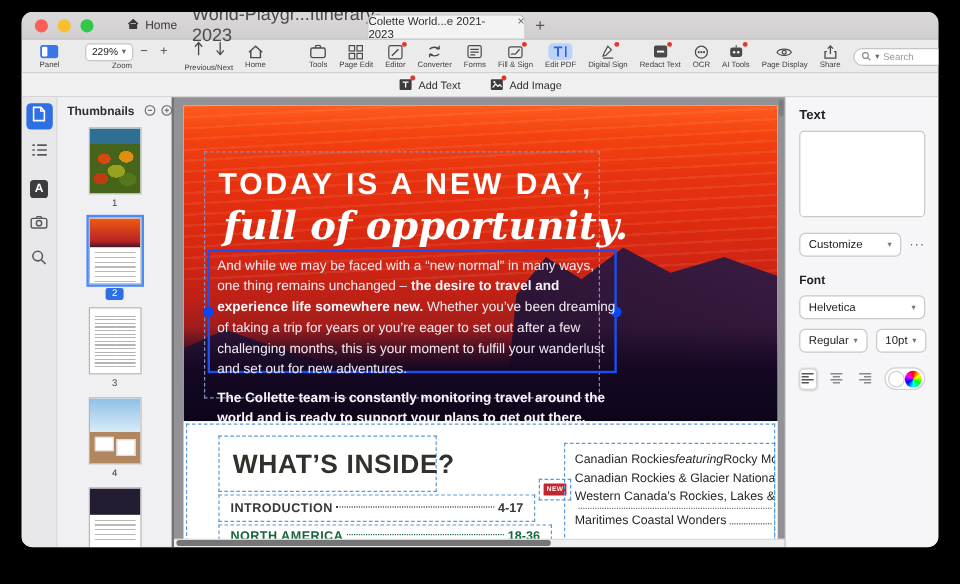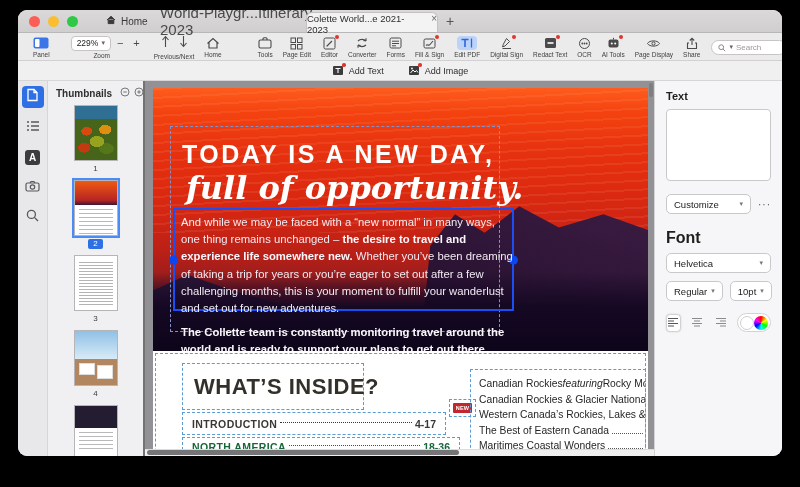--- a/index.html
+++ b/index.html
@@ -175,21 +175,21 @@
            padding:9px 11px; font-size:10px; }
   .props-title { font-weight:bold; font-size:11px; color:#1f1f1f; margin-bottom:7px; }
   .preview-box { height:72px; background:#fff; border:1px solid #c9c8ca; border-radius:4px; margin-bottom:13px; }
   .row-customize { display:flex; align-items:center; gap:7px; margin-bottom:15px; }
   .select { display:flex; align-items:center; justify-content:space-between; background:#fff;
             border:1px solid #c9c8ca; border-radius:5px; height:20px; padding:0 7px;
             font-size:9.5px; color:#222; }
   .select .chev { font-size:7px; color:#777; margin-left:4px; }
   .sel-customize { flex:1; }
   .more-btn { color:#555; font-size:10px; letter-spacing:1px; }
-  .font-label { font-weight:bold; font-size:16px; color:#1f1f1f; margin-bottom:6px; }
+  .font-label { font-weight:bold; font-size:10px; color:#1f1f1f; margin-bottom:6px; }
   .sel-family { margin-bottom:8px; }
   .row-style { display:flex; gap:7px; margin-bottom:12px; }
   .sel-style { width:58px; } .sel-size { flex:1; }
   .align-row { display:flex; align-items:center; gap:9px; }
   .align-btn { display:flex; align-items:center; justify-content:center; width:18px; height:18px; border-radius:4px; }
   .align-btn.sel { background:#fff; border:1px solid #d2d1d3; box-shadow:0 0 2px rgba(0,0,0,.15); }
   .color-pill { margin-left:auto; width:38px; height:19px; background:#fff; border:1px solid #d2d1d3;
                 border-radius:10px; display:flex; align-items:center; justify-content:space-between; padding:0 2px; }
   .swatch-white { width:14px; height:14px; border-radius:50%; background:#fff; border:1px solid #cfcfcf; }
   .swatch-wheel { width:14px; height:14px; border-radius:50%;
@@ -588,21 +588,20 @@
                 <span class="it">featuring</span>
                 <span> Rocky Mountain</span>
               </div>
             <div class="tour-line">
                 <span>Canadian Rockies &amp; Glacier National Park</span>
               </div>
             <div class="tour-line">
                 <span>Western Canada’s Rockies, Lakes &amp; Wine C</span>
               </div>
             <div class="tour-line">
-                <span>The Best of Eastern Canada </span>
                 <span class="leader"></span>
               </div>
             <div class="tour-line">
                 <span>Maritimes Coastal Wonders</span>
                 <span class="leader"></span>
               </div>
           </div>
         </div>
       </div>
 

